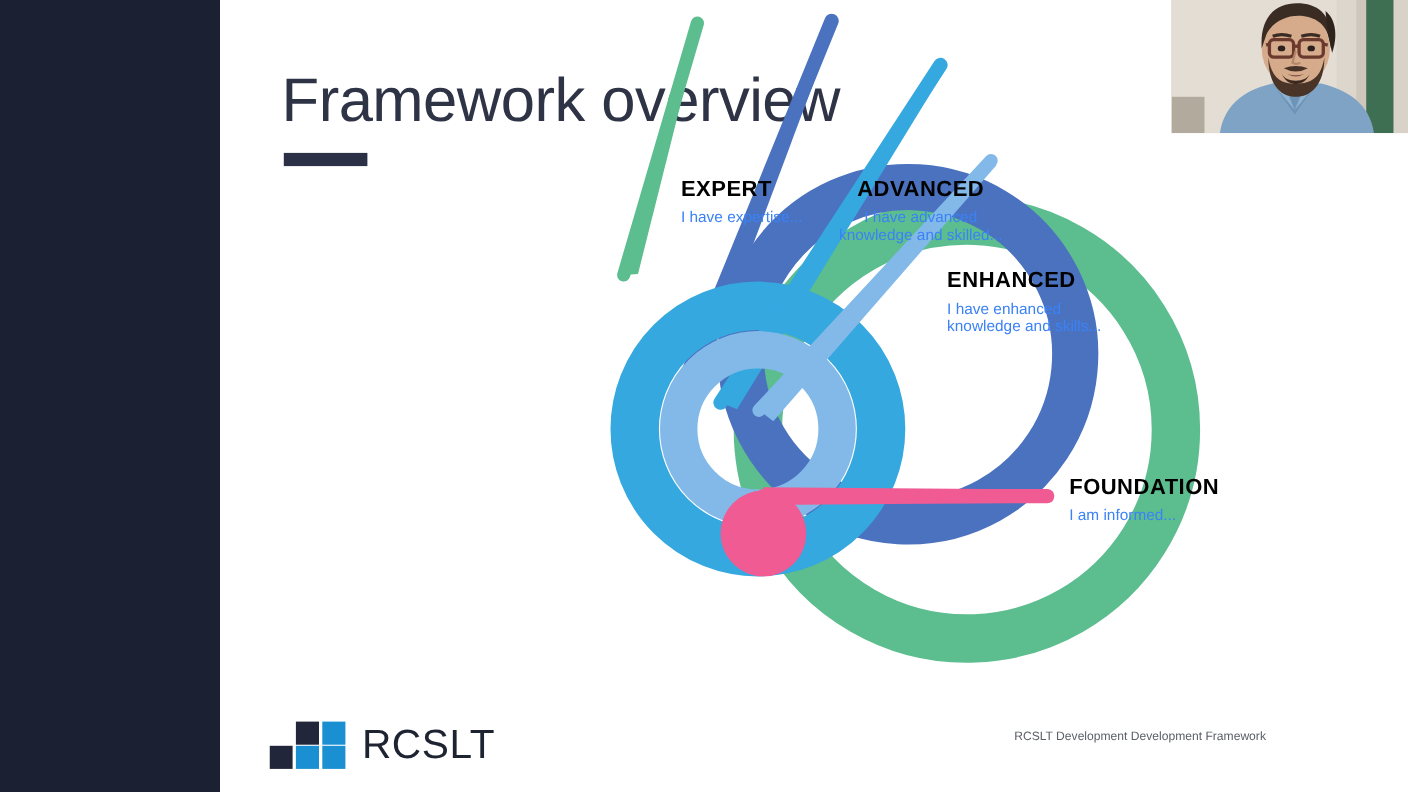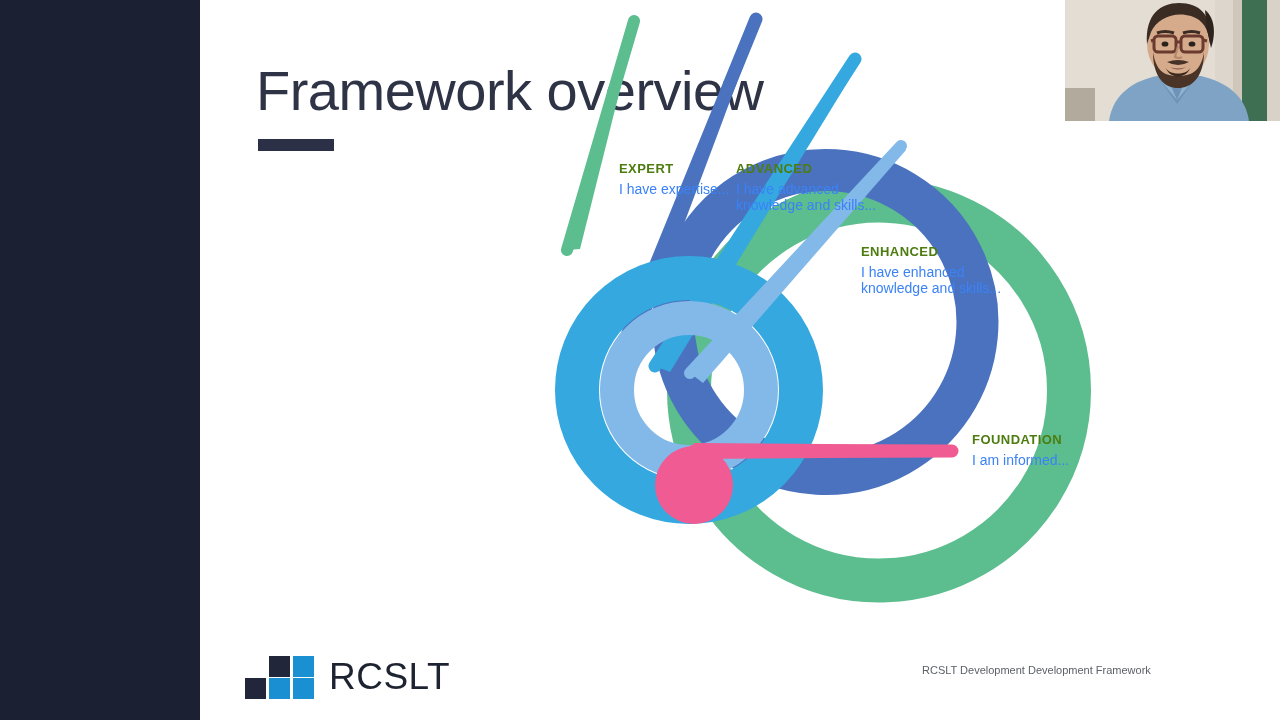--- a/index.html
+++ b/index.html
@@ -30,29 +30,29 @@
     position:absolute; left:58px; top:139px; width:76px; height:12px;
     background:#2b3047;
   }
 
   
   #diagram { position:absolute; left:0; top:0; width:1080px; height:720px; }
 
   
   .callout { position:absolute; }
   .callout .lv-title {
-    font-size:13px; font-weight:700; color:#4d7c0f;
+    font-size:20px; font-weight:700; color:#000000;
     letter-spacing:0.45px; white-space:nowrap; margin-bottom:6px;
   }
   .callout .lv-desc {
     font-size:14px; font-weight:400; color:#3b82f6; line-height:1.14;
   }
 
   #c-expert      { left:419px; top:161px; width:150px; }
-  #c-advanced    { left:536px; top:161px; width:152px; }
+  #c-advanced    { left:561px; top:161px; width:152px;text-align:center; }
   #c-enhanced    { left:661px; top:244px; width:160px; }
   #c-proficient  { left:720px; top:325px; width:170px; }
   #c-foundation  { left:772px; top:432px; width:185px; }
 
   
   #logo { position:absolute; left:45px; top:617px; width:190px; height:48px;margin-top:37px; }
   #logo-mark { position:absolute; left:0; top:0; width:78px; height:46px; }
   #logo-word {
     position:absolute; left:84px; top:1px;
     font-size:37px; font-weight:400; color:#1d2330;
@@ -122,21 +122,21 @@
       </g>
     </svg>
 
     <div class="callout" id="c-expert">
       <div class="lv-title">EXPERT</div>
       <div class="lv-desc">I have expertise...</div>
     </div>
 
     <div class="callout" id="c-advanced">
       <div class="lv-title">ADVANCED</div>
-      <div class="lv-desc">I have advanced knowledge and skills...</div>
+      <div class="lv-desc">I have advanced knowledge and skilled...</div>
     </div>
 
     <div class="callout" id="c-enhanced">
       <div class="lv-title">ENHANCED</div>
       <div class="lv-desc">I have enhanced knowledge and skills...</div>
     </div>
 
 
     <div class="callout" id="c-foundation">
       <div class="lv-title">FOUNDATION</div>

